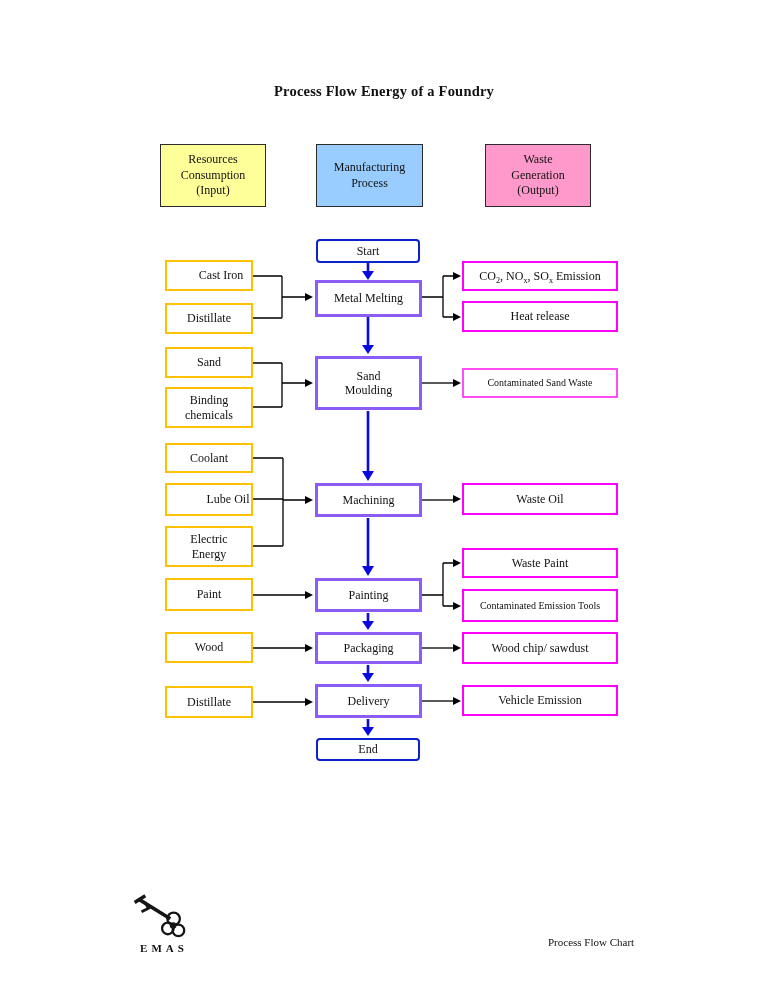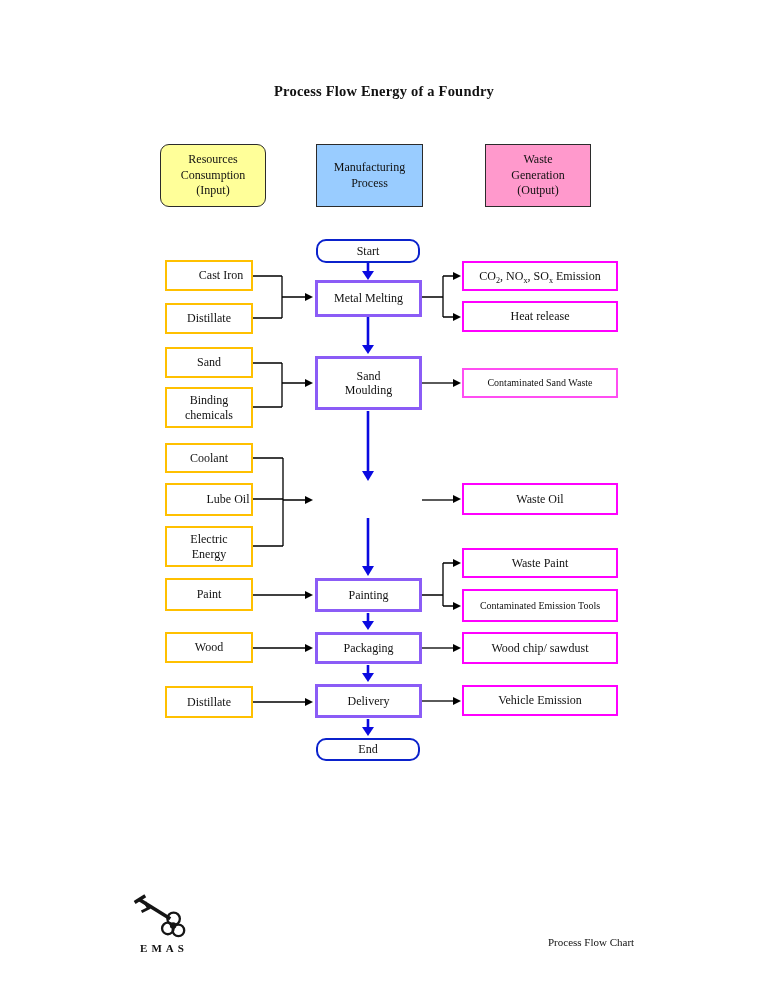--- a/index.html
+++ b/index.html
@@ -7,36 +7,36 @@
         font-family:"Liberation Serif","DejaVu Serif",serif;color:#111;}
   .title{position:absolute;left:0;top:83px;width:768px;text-align:center;
          font-size:14.5px;font-weight:bold;letter-spacing:.2px;}
   .cell{position:absolute;box-sizing:border-box;display:flex;align-items:center;justify-content:center;
         text-align:center;white-space:pre-line;background:#ffffff;font-size:12px;line-height:1.2;}
   .legend{border:1.5px solid #2b2b2b;line-height:1.3;}
   .ibox{border:2px solid #ffc000;}
   .pbox{border:3px solid #8b5cf6;text-align:center;}
   .obox{border:2px solid #ff00ff;}
   .obox.lite{border-color:#ff4df2;}
-  .oval{border:2.5px solid #0b22cc;border-radius:10px;}
+  .oval{border:2.5px solid #0b22cc;border-radius:4px;}
   .tight{font-size:10px;}
   sub{font-size:0.68em;line-height:0;}
   .overlay{position:absolute;left:0;top:0;pointer-events:none;}
   .logo{position:absolute;left:130px;top:890px;width:68px;text-align:center;}
   .logo-text{font-weight:bold;font-size:11px;letter-spacing:4px;margin-top:-2px;}
   .footer{position:absolute;left:548px;top:936px;font-size:11px;}
 </style>
 </head>
 <body>
 
 <div class="page">
 
   <div class="title">Process Flow Energy of a Foundry</div>
 
-  <div class="cell legend" style="left:160px;top:144px;width:106px;height:63px;background:#ffff99;border-radius:9px;">Resources
+  <div class="cell legend" style="left:160px;top:144px;width:106px;height:63px;background:#ffff99;">Resources
 Consumption
 (Input)</div>
   <div class="cell legend" style="left:316px;top:144px;width:107px;height:63px;background:#99ccff;">Manufacturing
 Process</div>
   <div class="cell legend" style="left:485px;top:144px;width:106px;height:63px;background:#ff99cc;">Waste
 Generation
 (Output)</div>
 
   <svg class="overlay" width="768" height="994" viewBox="0 0 768 994">
 
@@ -89,20 +89,21 @@
       <polygon points="453,697 453,705 461,701"></polygon>
     </g>
   </svg>
 
   <div class="cell oval" style="left:316px;top:239px;width:104px;height:24px;">Start</div>
   <div class="cell oval" style="left:316px;top:738px;width:104px;height:23px;">End</div>
 
   <div class="cell pbox" style="left:315px;top:280px;width:107px;height:37px;">Metal Melting</div>
   <div class="cell pbox" style="left:315px;top:356px;width:107px;height:54px;">Sand
 Moulding</div>
+  <div class="cell pbox" style="left:315px;top:483px;width:107px;height:34px;">Machining</div>
   <div class="cell pbox" style="left:315px;top:578px;width:107px;height:34px;">Painting</div>
   <div class="cell pbox" style="left:315px;top:632px;width:107px;height:32px;">Packaging</div>
   <div class="cell pbox" style="left:315px;top:684px;width:107px;height:34px;">Delivery</div>
 
   <div class="cell ibox" style="left:165px;top:260px;width:88px;height:31px;padding-left:24px;">Cast Iron</div>
   <div class="cell ibox" style="left:165px;top:303px;width:88px;height:31px;">Distillate</div>
   <div class="cell ibox" style="left:165px;top:347px;width:88px;height:31px;">Sand</div>
   <div class="cell ibox" style="left:165px;top:387px;width:88px;height:41px;">Binding
 chemicals</div>
   <div class="cell ibox" style="left:165px;top:443px;width:88px;height:30px;">Coolant</div>

